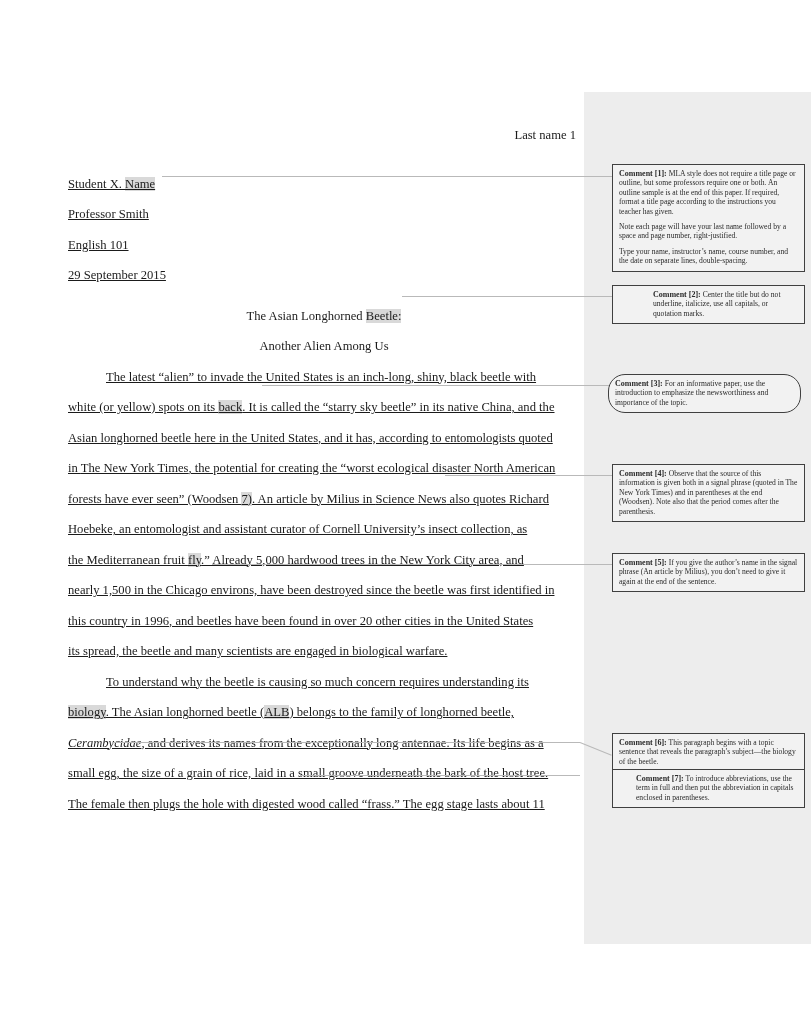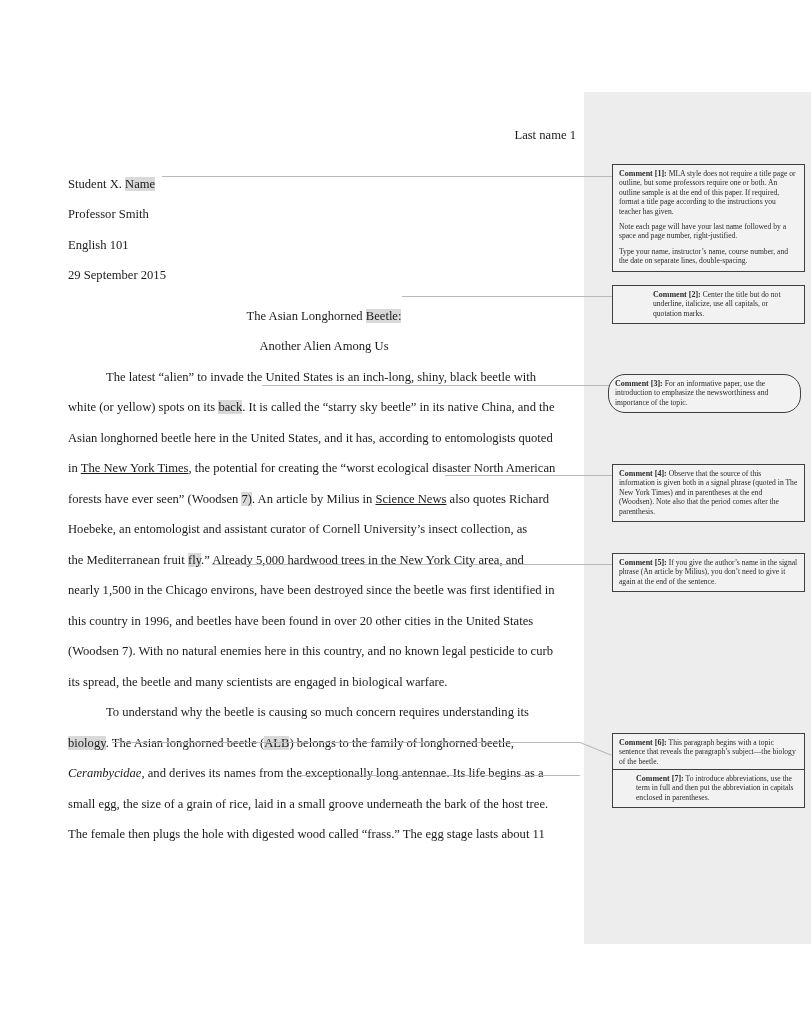--- a/index.html
+++ b/index.html
@@ -43,21 +43,21 @@
     color: #1b1b1b;
     line-height: 30.5px;
   }
 
   .header-right {
     text-align: right;
     padding-right: 4px;
     margin-bottom: 18px;
   }
 
-  .blockline { white-space: nowrap; }
+  .blockline { white-space: nowrap; text-decoration: underline; }
 
   .centered { text-align: center; }
 
   .para-first { text-indent: 38px; }
 
   .hl {
     background: #d9d9d9;
   }
   .u { text-decoration: underline; }
   .it { font-style: italic; margin-top: 13px; }
@@ -136,21 +136,20 @@
       </div>
       <div class="blockline">
         forests have ever seen” (Woodsen <span class="hl">7)</span>.  An article by Milius in <span class="u">Science News</span> also quotes Richard
       </div>
       <div class="blockline">Hoebeke, an entomologist and assistant curator of Cornell University’s insect collection, as</div>
       <div class="blockline">
         the Mediterranean fruit <span class="hl">fly</span>.”  Already 5,000 hardwood trees in the New York City area, and
       </div>
       <div class="blockline">nearly 1,500 in the Chicago environs, have been destroyed since the beetle was first identified in</div>
       <div class="blockline">this country in 1996, and beetles have been found in over 20 other cities in the United States</div>
-      <div class="blockline">(Woodsen 7).  With no natural enemies here in this country, and no known legal pesticide to curb</div>
       <div class="blockline">its spread, the beetle and many scientists are engaged in biological warfare.</div>
     </div>
 
     <div>
       <div class="blockline para-first">To understand why the beetle is causing so much concern requires understanding its</div>
       <div class="blockline">
         <span class="hl">biology</span>.  The Asian longhorned beetle (<span class="hl">ALB</span>) belongs to the family of longhorned beetle,
       </div>
       <div class="blockline">
         <span class="it">Cerambycidae</span>, and derives its names from the exceptionally long antennae.  Its life begins as a

